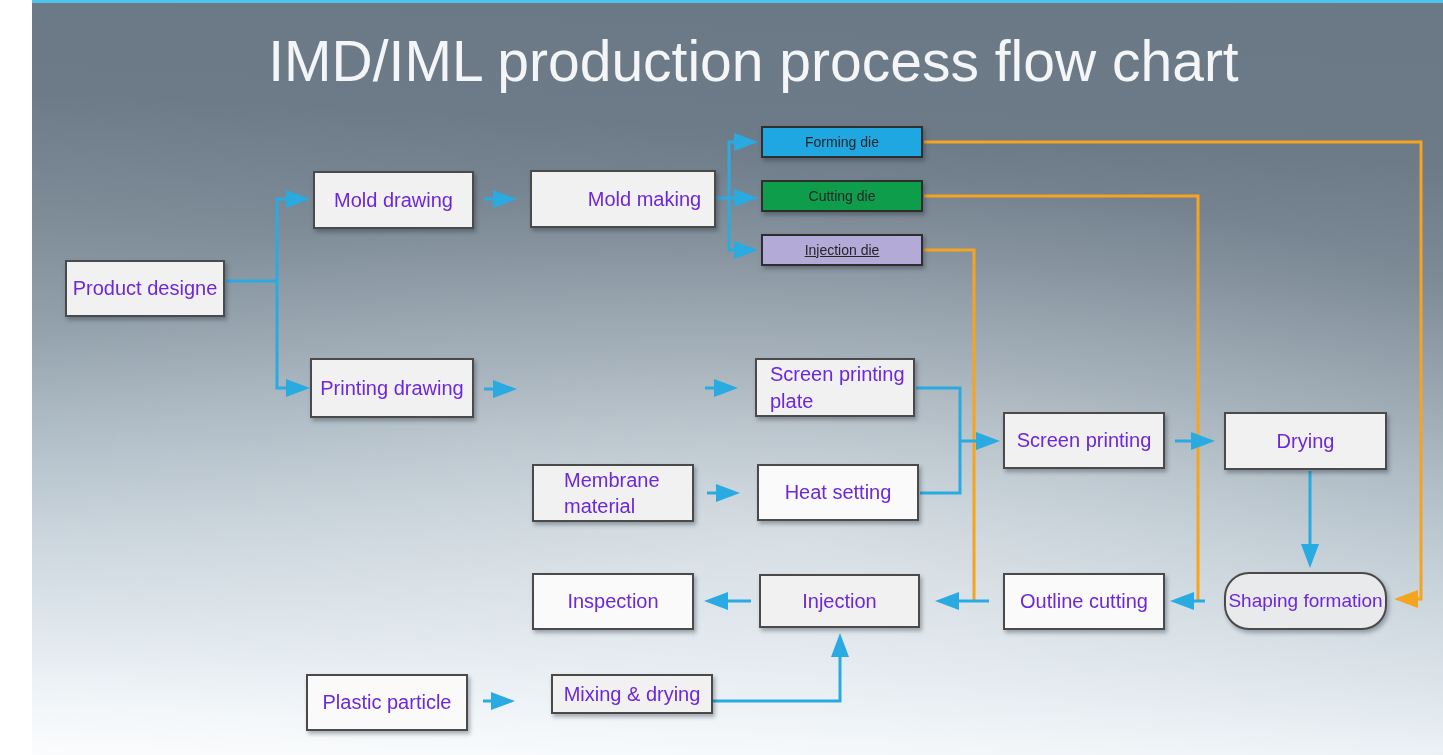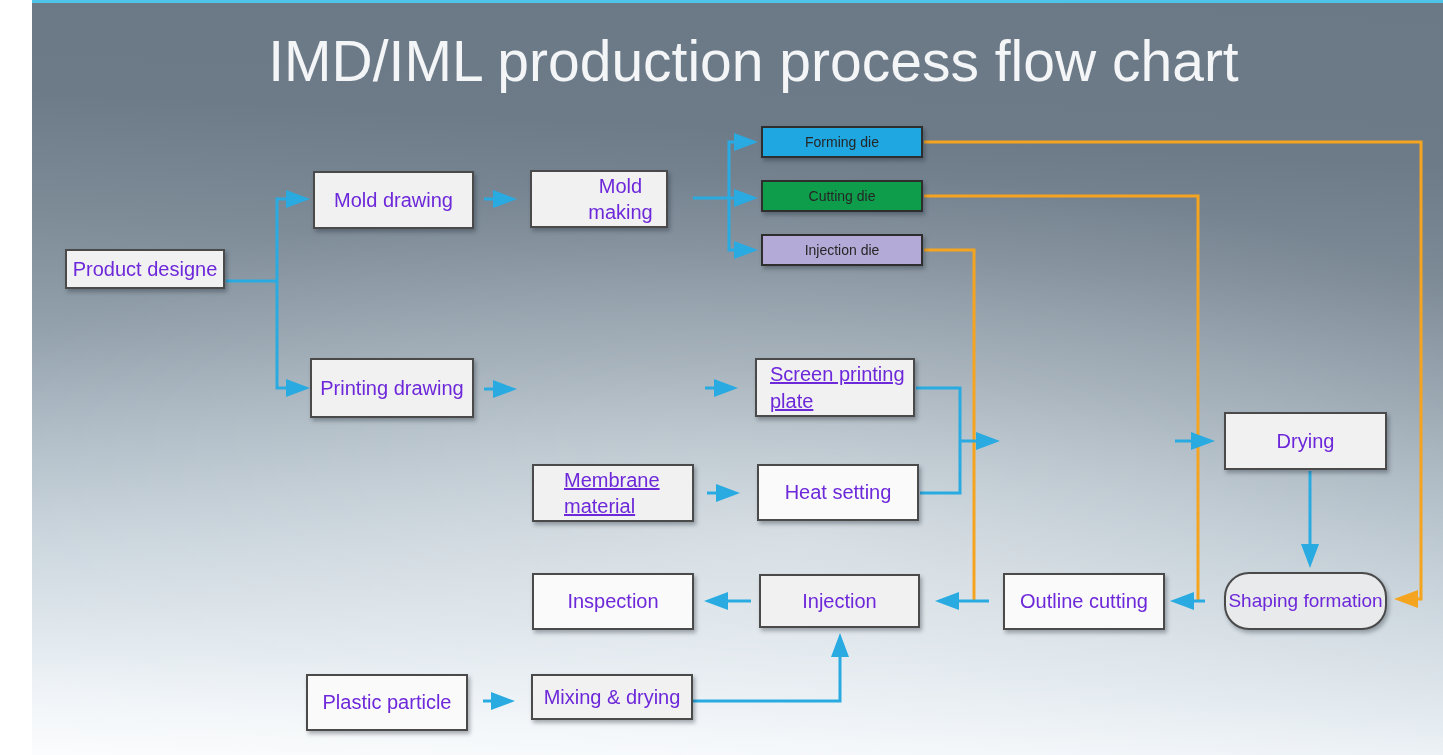--- a/index.html
+++ b/index.html
@@ -21,47 +21,47 @@
     position:absolute;box-sizing:border-box;
     border:2px solid #4A4A4A;background:#F1F1F2;color:#6d28d9;
     font-size:20px;line-height:1.32;
     display:flex;align-items:center;justify-content:center;text-align:center;
     box-shadow:2px 3px 4px rgba(25,35,45,.35);
   }
   .node.die{border-color:#2E2E2E;color:#262626;font-size:14px;}
   .die-blue{background:#1FA7E1;}
   .die-green{background:#0D9D4B;}
   .die-purple{background:#B4AAD7;}
-  .align-left{justify-content:center;text-align:left;text-decoration:underline;}
+  .align-left{justify-content:center;text-align:left;}
   .pad-sm{padding-left:13px;}
   .pad-md{padding-left:30px;}
   .tight{font-size:19px;border-radius:25px;}
   .light{background:#FAFAFB;}
   .dim{background:#E9EAEC;}
 
   
-  .n-product-designe{left:33px;top:249px;width:160px;height:40px;text-align:center;}
+  .n-product-designe{left:33px;top:260px;width:160px;height:57px;text-align:center;}
   .n-mold-drawing{left:281px;top:171px;width:161px;height:58px;}
-  .n-mold-making{left:498px;top:170px;width:138px;height:58px;padding-left:43px;}
+  .n-mold-making{left:498px;top:170px;width:186px;height:58px;padding-left:43px;}
   .n-forming-die{left:729px;top:126px;width:162px;height:32px;}
   .n-cutting-die{left:729px;top:180px;width:162px;height:32px;}
-  .n-injection-die{left:729px;top:234px;width:162px;height:32px;}
+  .n-injection-die{left:729px;top:234px;width:162px;height:32px;text-decoration:underline;}
   .n-printing-drawing{left:278px;top:358px;width:164px;height:60px;}
   .n-film-for-printing{left:503px;top:358px;width:162px;height:59px;}
   .n-screen-printing-plate{left:723px;top:358px;width:160px;height:59px;}
   .n-membrane-material{left:500px;top:464px;width:162px;height:58px;}
   .n-heat-setting{left:725px;top:464px;width:162px;height:57px;}
   .n-screen-printing{left:971px;top:412px;width:162px;height:57px;}
   .n-drying{left:1192px;top:412px;width:163px;height:58px;}
   .n-inspection{left:500px;top:573px;width:162px;height:57px;}
   .n-injection{left:727px;top:574px;width:161px;height:54px;}
   .n-outline-cutting{left:971px;top:573px;width:162px;height:57px;}
   .n-shaping-formation{left:1192px;top:572px;width:163px;height:58px;}
   .n-plastic-particle{left:274px;top:674px;width:162px;height:57px;}
-  .n-mixing-drying{left:499px;top:674px;width:162px;height:46px;}
+  .n-mixing-drying{left:519px;top:674px;width:162px;height:40px;}
 </style>
 </head>
 <body>
 
 <div class="stage">
   <div class="top-strip"></div>
   <div class="title">IMD/IML production process flow chart</div>
 
   <svg class="wires" width="1443" height="755" viewBox="0 0 1443 755">
     <defs>
@@ -125,20 +125,23 @@
     </div>
   <div class="node align-left pad-sm n-screen-printing-plate">
       <span>Screen printing plate</span>
     </div>
   <div class="node align-left pad-md n-membrane-material">
       <span>Membrane material</span>
     </div>
   <div class="node light n-heat-setting">
       <span>Heat setting</span>
     </div>
+  <div class="node n-screen-printing">
+      <span>Screen printing</span>
+    </div>
   <div class="node n-drying">
       <span>Drying</span>
     </div>
   <div class="node light n-inspection">
       <span>Inspection</span>
     </div>
   <div class="node n-injection">
       <span>Injection</span>
     </div>
   <div class="node light n-outline-cutting">

